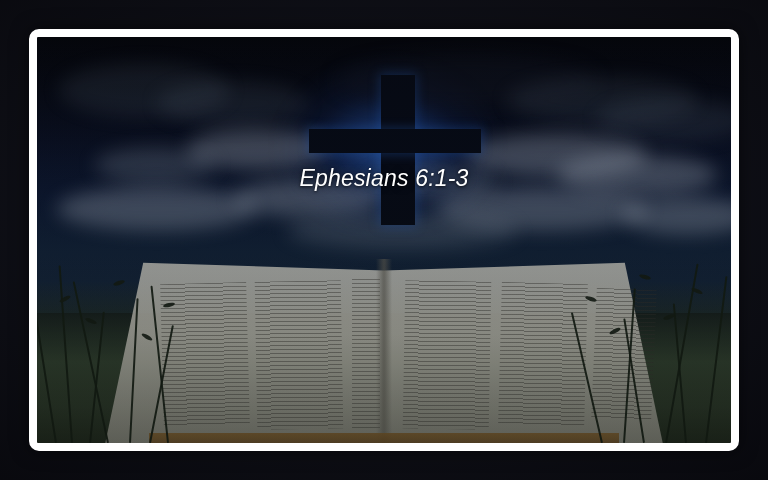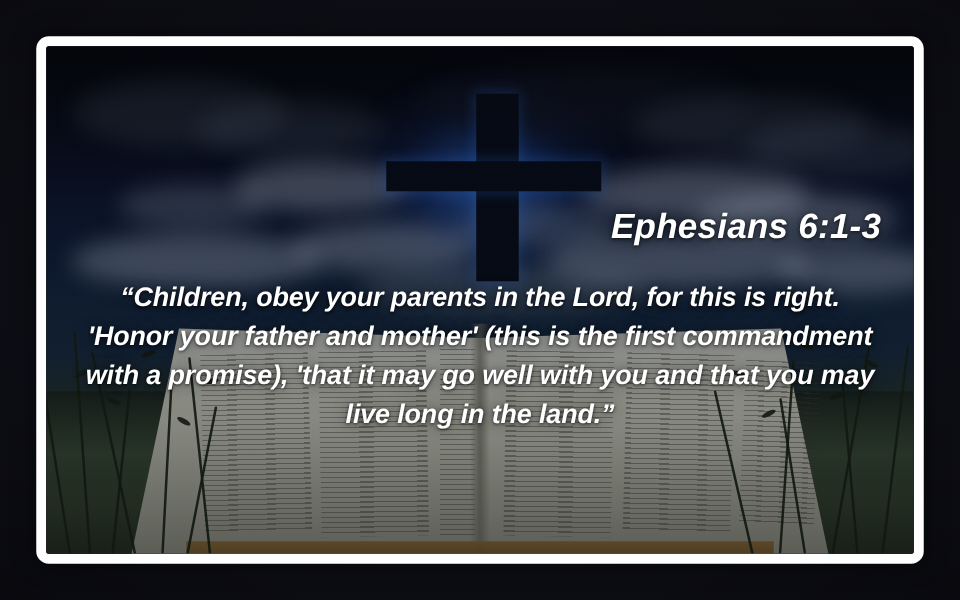--- a/index.html
+++ b/index.html
@@ -237,29 +237,28 @@
   #text-block {
     position: absolute;
     left: 0;
     right: 0;
     top: 128px;
     padding: 0 26px;
     text-align: center;
     color: #ffffff;
   }
   #reference {
-    font-size: 28px;
-    font-weight: bold;
+    font-size: 23px;
+    font-weight: normal;
     font-style: italic;
     letter-spacing: 0.2px;
     text-shadow:
       0 1px 3px rgba(0,0,0,0.70),
       0 0 10px rgba(0,0,0,0.45);
     margin: 0 0 26px 0;
-    text-align: right;
   }
   #verse {
     font-size: 21.5px;
     line-height: 31px;
     font-weight: bold;
     font-style: italic;
     letter-spacing: -0.1px;
     text-shadow:
       0 1px 3px rgba(0,0,0,0.72),
       0 0 12px rgba(0,0,0,0.45);
@@ -347,17 +346,16 @@
       <div class="seed" style="right:56px;  bottom:124px; transform:rotate(-20deg);"></div>
       <div class="seed" style="right:80px;  bottom:164px; transform:rotate(16deg);"></div>
       <div class="seed" style="right:110px; bottom:110px; transform:rotate(-26deg);"></div>
       <div class="seed" style="right:134px; bottom:142px; transform:rotate(18deg);"></div>
 
       <div id="scrim"></div>
     </div>
 
     <div id="text-block">
       <div id="reference">Ephesians 6:1-3</div>
-      <div id="verse">“Children, obey your parents in the Lord, for this is right. 'Honor your father and mother' (this is the first commandment with a promise), 'that it may go well with you and that you may live long in the land.”</div>
     </div>
 
   </div>
 </div>
 
 </body></html>

